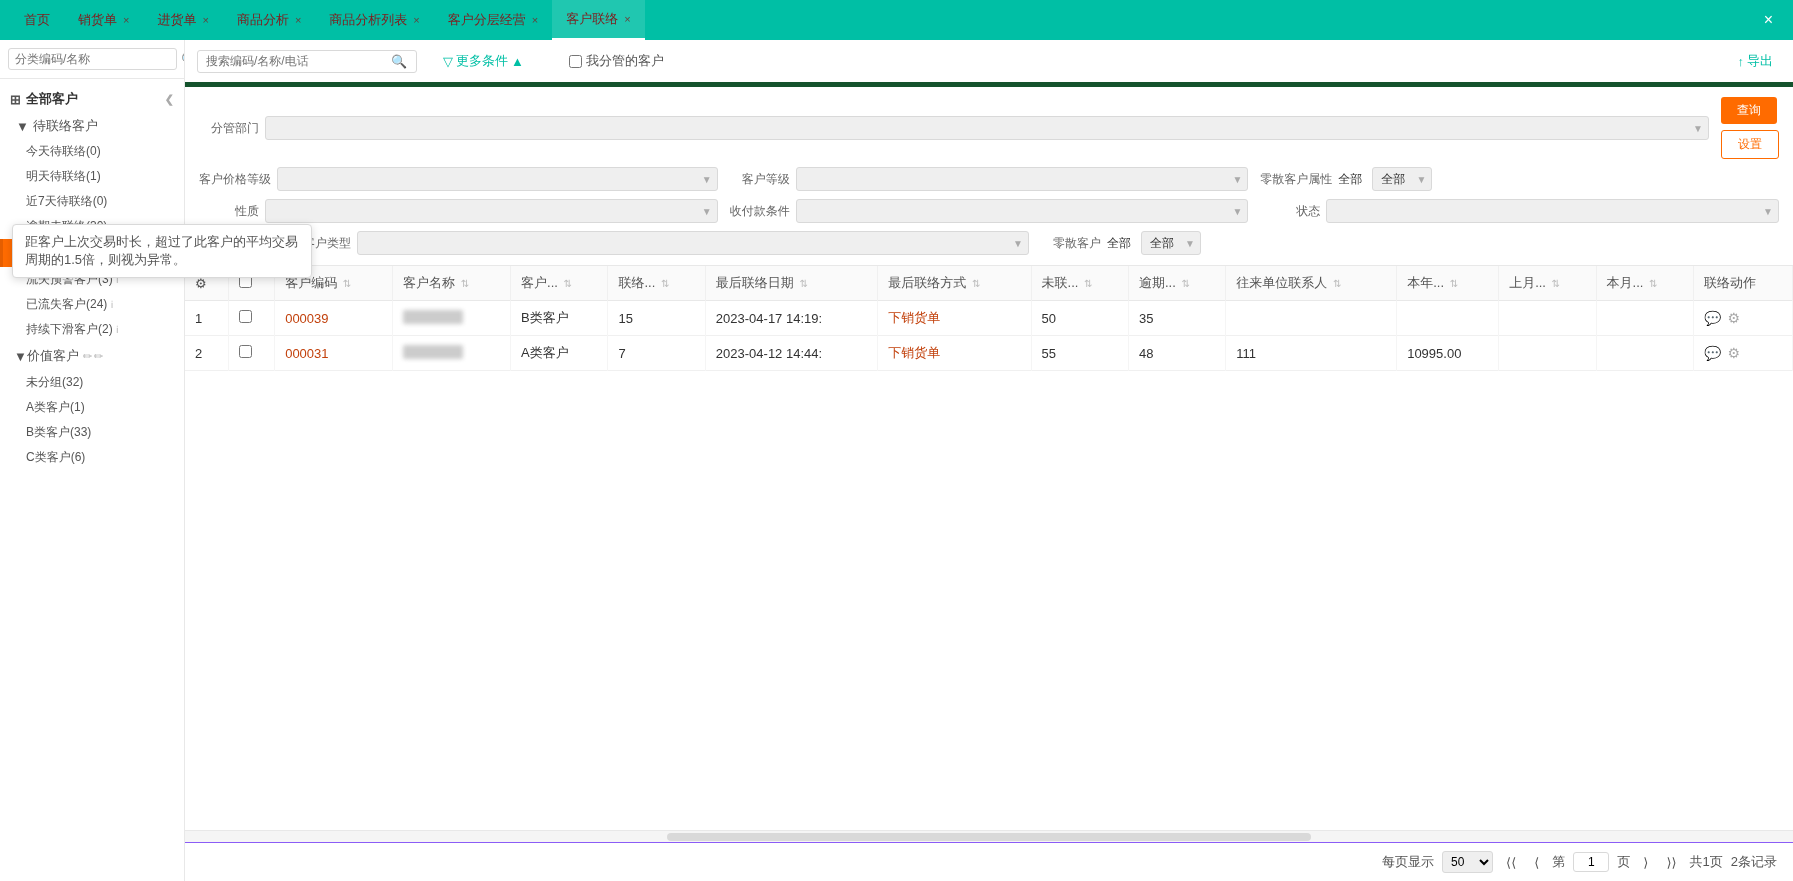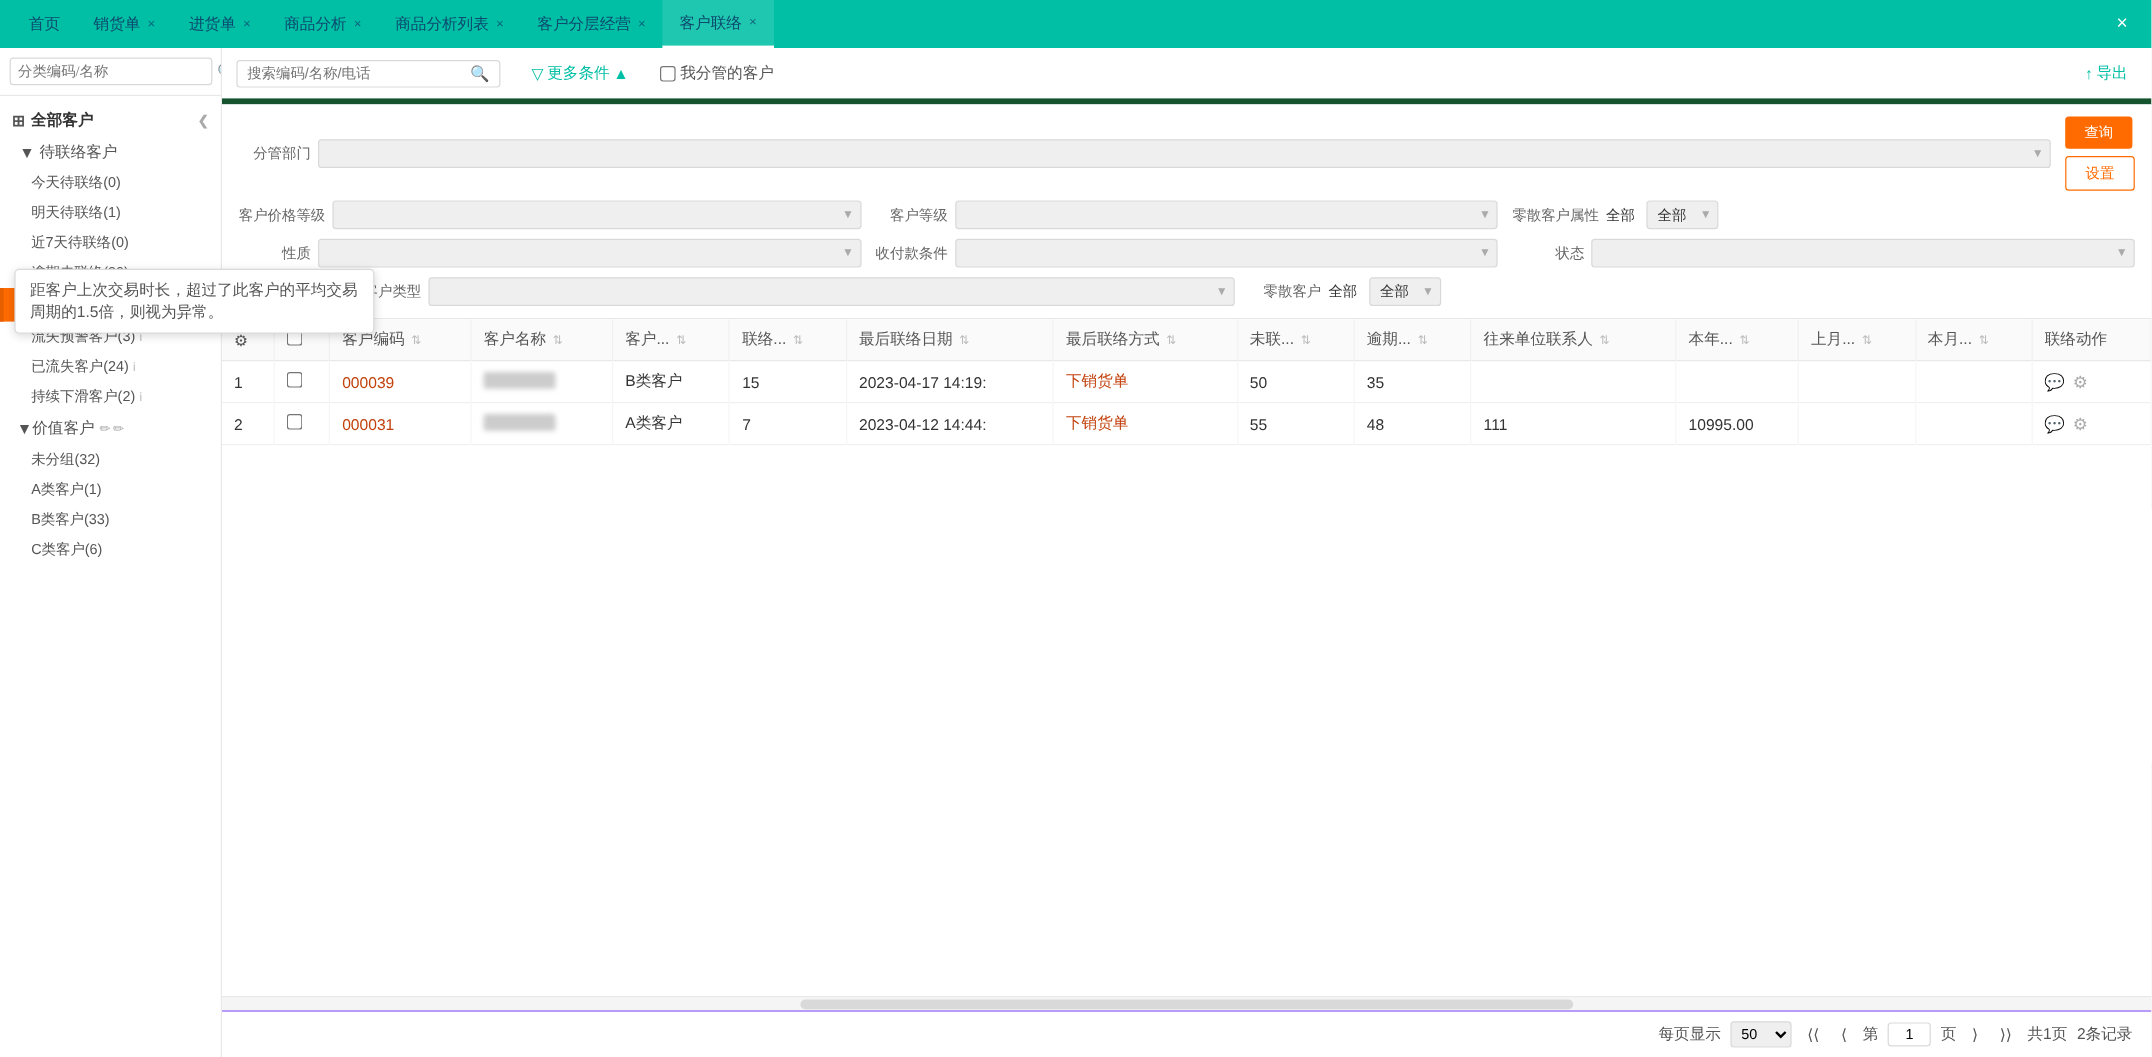--- a/index.html
+++ b/index.html
@@ -15,21 +15,21 @@
       color: white;
     }
     .top-nav .nav-item {
       padding: 0 14px;
       height: 40px;
       display: flex;
       align-items: center;
       cursor: pointer;
       font-size: 13px;
       white-space: nowrap;
-      color: #0c4a6e;
+      color: #7f1d1d;
     }
     .top-nav .nav-item.active { background: #ffffff20; border-bottom: 2px solid white; }
     .top-nav .nav-item .close-x { margin-left: 6px; font-size: 11px; opacity: 0.8; }
     .top-nav .spacer { flex: 1; }
     .top-nav .close-btn { padding: 0 10px; cursor: pointer; font-size: 16px; color: white; }
 
     
     .main-area {
       display: flex;
       height: calc(881px - 40px);
@@ -52,21 +52,20 @@
       align-items: center;
       gap: 4px;
     }
     .sidebar-search input {
       flex: 1;
       border: 1px solid #d9d9d9;
       border-radius: 3px;
       padding: 3px 6px;
       font-size: 12px;
       outline: none;
-      font-family: Liberation Serif, serif;
     }
     .sidebar-search .search-icon { color: #aaa; cursor: pointer; }
     .sidebar-tree { flex: 1; overflow-y: auto; padding: 6px 0; }
     .tree-section-header {
       display: flex;
       align-items: center;
       padding: 5px 10px;
       font-weight: bold;
       font-size: 13px;
       cursor: pointer;
@@ -118,21 +117,21 @@
       padding: 3px 8px;
       width: 220px;
     }
     .filter-search-wrap input { border: none; outline: none; font-size: 12px; flex: 1; }
     .filter-search-wrap .icon { color: #aaa; }
     .filter-more-btn {
       display: flex; align-items: center; gap: 3px;
       color: #00bfa5; cursor: pointer; font-size: 12px;
       padding: 4px 8px; border-radius: 3px;
     }
-    .my-customer-check { display: flex; align-items: center; gap: 4px; font-size: 12px; color: #555; cursor: pointer; }
+    .my-customer-check { display: flex; align-items: center; gap: 4px; font-size: 12px; color: #555; cursor: pointer; margin-left: 19px; }
     .my-customer-check input { cursor: pointer; }
     .export-btn {
       margin-left: auto;
       display: flex; align-items: center; gap: 3px;
       color: #00bfa5; cursor: pointer; font-size: 12px;
       padding: 4px 8px; border-radius: 3px;
     }
 
     
     .filter-panel {

